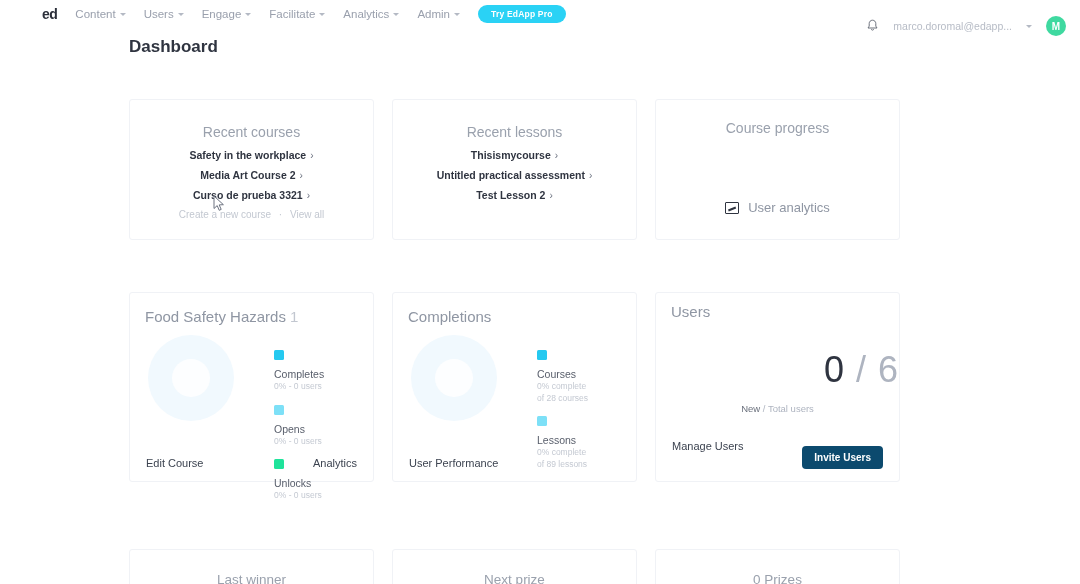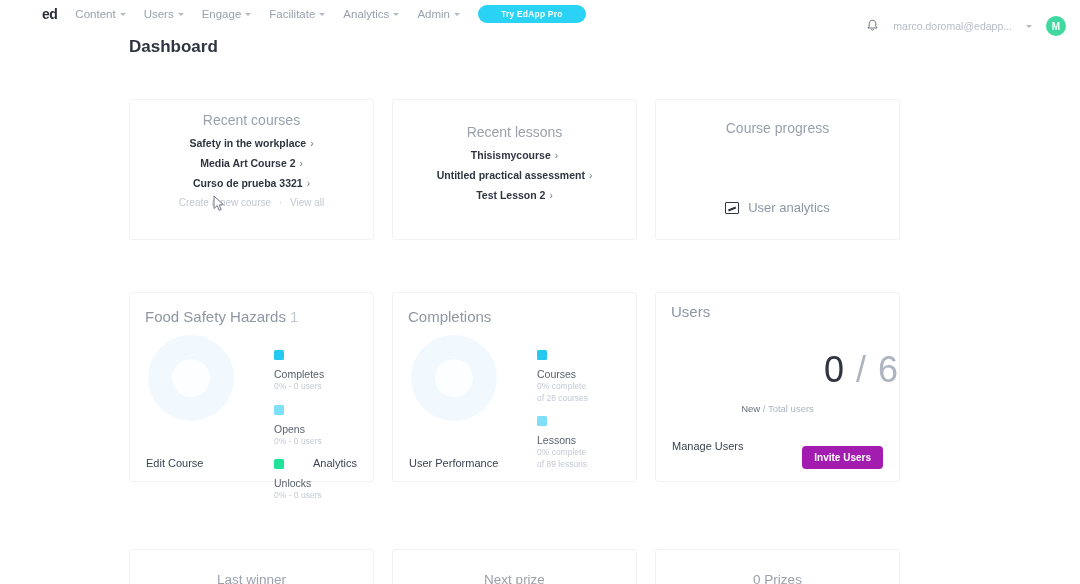--- a/index.html
+++ b/index.html
@@ -26,21 +26,21 @@
     font-size: 11.5px; color: #9aa0ad; margin-right: 18px; cursor: pointer;
     white-space: nowrap;
   }
   .caret {
     width: 0; height: 0; border-left: 3.2px solid transparent;
     border-right: 3.2px solid transparent; border-top: 3.6px solid #b4b9c4;
     margin-top: 1px;
   }
   .pro-btn {
     background: #2ad2f5; color: #ffffff; font-size: 8.5px; font-weight: bold;
-    padding: 4px 23px; border-radius: 10px; border: none; cursor: pointer;
+    padding: 4px 13px; border-radius: 10px; border: none; cursor: pointer;
     letter-spacing: .2px; white-space: nowrap;
   }
   .topright {
     position: absolute; right: 14px; top: 12px; height: 28px;
     display: flex; align-items: center; gap: 14px;
   }
   .bell { width: 13px; height: 14px; display: block; }
   .useremail { font-size: 10.5px; color: #b7bcc6; white-space: nowrap; cursor: pointer; }
   .avatar {
     width: 20px; height: 20px; border-radius: 50%; background: #3fd9a0;
@@ -119,21 +119,21 @@
   .sw { width: 10px; height: 10px; border-radius: 1.5px; margin-top: 3px; flex: none; }
   .legend-name { font-size: 10.5px; color: #585e6b; line-height: 14px; }
   .legend-sub { font-size: 8.5px; color: #c4c9d2; line-height: 11.5px; }
 
   .card-foot {
     position: absolute; left: 16px; right: 16px; bottom: 12px;
     display: flex; align-items: center; justify-content: space-between;
   }
   .foot-link { font-size: 11px; color: #3c4350; cursor: pointer; font-weight: 500; }
   .invite-btn {
-    background: #a21caf; color: #ffffff; font-size: 10px; font-weight: bold;
+    background: #0c4a6e; color: #ffffff; font-size: 10px; font-weight: bold;
     padding: 6px 12px; border-radius: 4px; border: none; cursor: pointer; margin-top: 24px;
   }
 
   
   .users-big {
     position: absolute; left: 0; right: 0; top: 56px; text-align: right;
     font-size: 36px; color: #aeb4c0; font-weight: 300; letter-spacing: 1px;
   }
   .users-big .new { color: #2f3440; }
   .users-sub {
@@ -195,21 +195,21 @@
       <span class="caret"></span>
       <span class="avatar">M</span>
     </div>
   </div>
 
   <div class="page-title">Dashboard</div>
 
   <div class="row row1">
 
     <div class="card">
-      <div class="card-center-title" style="margin-top:12px">Recent courses</div>
+      <div class="card-center-title" style="margin-top:24px">Recent courses</div>
       <div class="rc-list">
         <div class="rc-item">
           <span>Safety in the workplace</span><span class="chev">›</span>
         </div>
         <div class="rc-item">
           <span>Media Art Course 2</span><span class="chev">›</span>
         </div>
         <div class="rc-item">
           <span>Curso de prueba 3321</span><span class="chev">›</span>
         </div>

